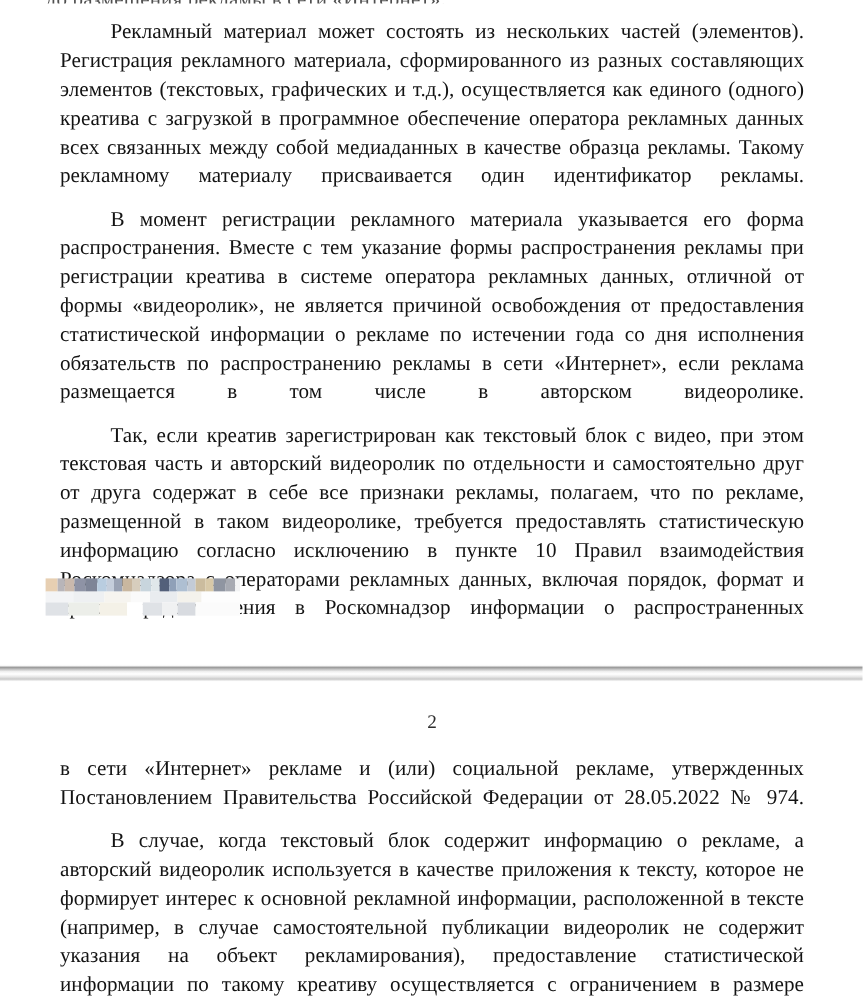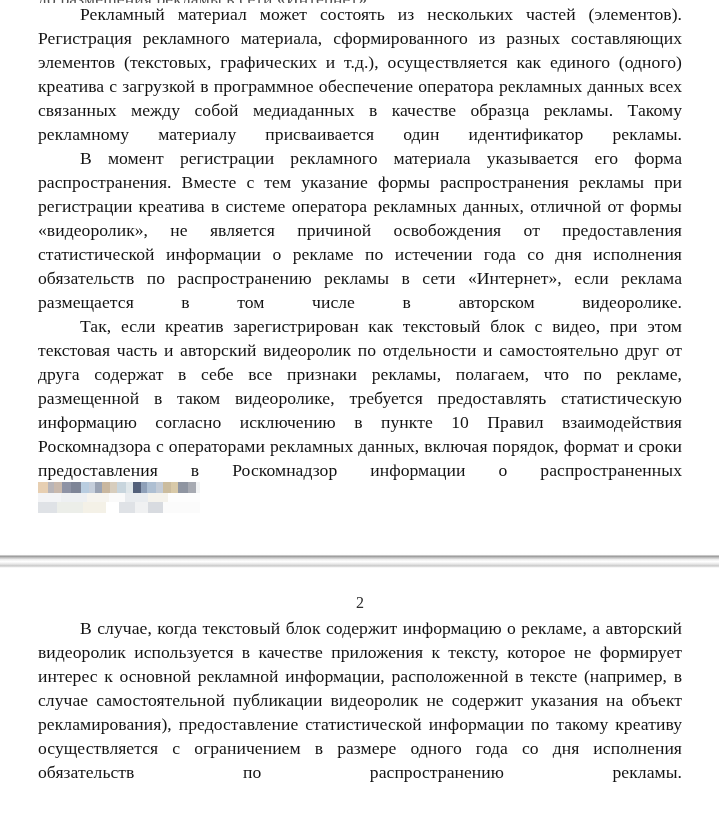--- a/index.html
+++ b/index.html
@@ -53,21 +53,21 @@
     line-height: 24px;
     letter-spacing: 0.1px;
     color: #2a2a2a;
     text-align: justify;
     white-space: nowrap;
     opacity: 0.82;
   }
 
   
   .para {
-    margin: 0;
+    margin: 12px;
     font-size: 17.6px;
     line-height: 24px;
     text-align: justify;
     text-align-last: left;
     text-indent: 42px;
     color: #131313;
     letter-spacing: 0.05px;
     word-spacing: 0.2px;
     -webkit-font-smoothing: antialiased;
   }
@@ -194,18 +194,19 @@
     </div>
 
   </div>
 
   <div class="page-break"></div>
 
   <div class="page page-two">
 
     <div class="page-number">2</div>
 
+    <p class="para no-indent last-justify">в сети «Интернет» рекламе и (или) социальной рекламе, утвержденных Постановлением Правительства Российской Федерации от 28.05.2022 № 974.</p>
 
     <p class="para last-justify">В случае, когда текстовый блок содержит информацию о рекламе, а авторский видеоролик используется в качестве приложения к тексту, которое не формирует интерес к основной рекламной информации, расположенной в тексте (например, в случае самостоятельной публикации видеоролик не содержит указания на объект рекламирования), предоставление статистической информации по такому креативу осуществляется с ограничением в размере одного года со дня исполнения обязательств по распространению рекламы.</p>
 
   </div>
 
 </div>
 
 </body></html>

